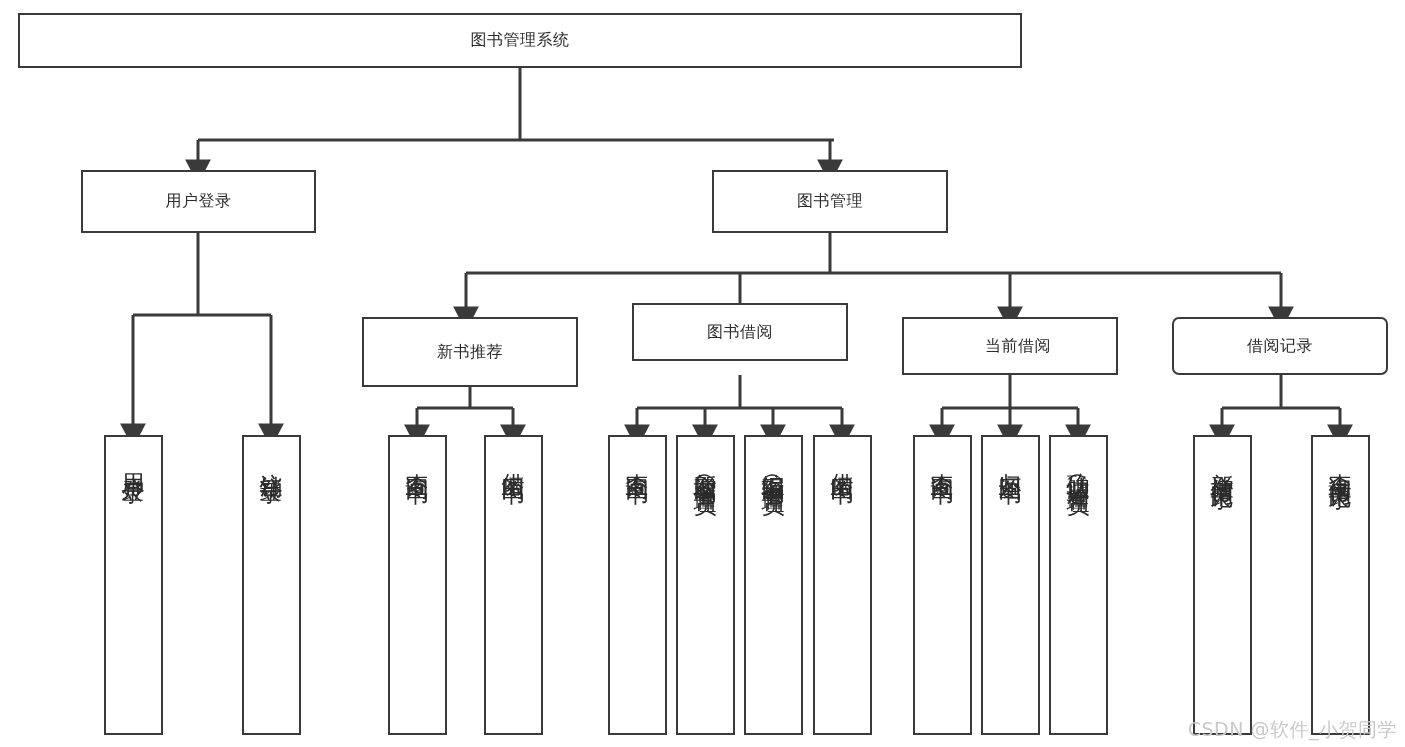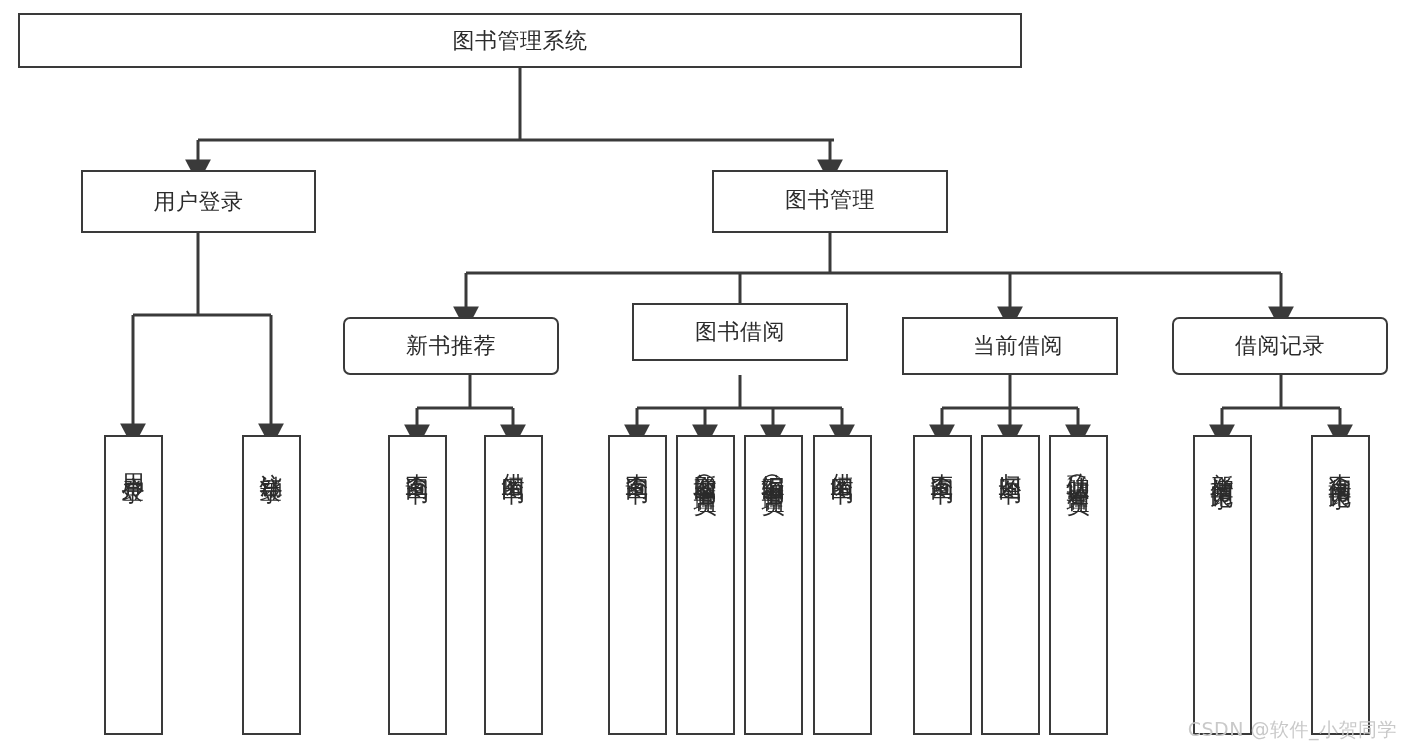--- a/index.html
+++ b/index.html
@@ -38,21 +38,21 @@
     color: #2b2b2b;
   }
   .node .label {
     display: block;
     text-align: center;
     line-height: 1.18;
     letter-spacing: 0.5px;
     white-space: nowrap;
   }
   .node.horizontal .label {
-    font-size: 22px;
+    font-size: 16px;
   }
   .node.vertical {
     align-items: flex-start;
     justify-content: center;
     padding-top: 18px;
   }
   .node.vertical .label {
     writing-mode: vertical-rl;
     text-orientation: upright;
     font-size: 23px;
@@ -125,25 +125,25 @@
     </g>
   </svg>
 
   <div class="node horizontal" style="left:18px; top:13px; width:1004px; height:55px;">
     <span class="label">图书管理系统</span>
   </div>
 
   <div class="node horizontal" style="left:81px; top:170px; width:235px; height:63px;">
     <span class="label">用户登录</span>
   </div>
-  <div class="node horizontal" style="left:712px; top:170px; width:236px; height:63px;font-family:Liberation Mono, monospace;">
+  <div class="node horizontal" style="left:712px; top:170px; width:236px; height:63px;">
     <span class="label">图书管理</span>
   </div>
 
-  <div class="node horizontal" style="left:343px; top:317px; width:216px; height:58px;border-radius:7px;">
+  <div class="node horizontal" style="left:362px; top:317px; width:216px; height:70px;">
     <span class="label">新书推荐</span>
   </div>
   <div class="node horizontal" style="left:632px; top:303px; width:216px; height:58px;">
     <span class="label">图书借阅</span>
   </div>
   <div class="node horizontal" style="left:902px; top:317px; width:216px; height:58px;padding-left:16px;">
     <span class="label">当前借阅</span>
   </div>
   <div class="node horizontal" style="left:1172px; top:317px; width:216px; height:58px;border-radius:7px;">
     <span class="label">借阅记录</span>

